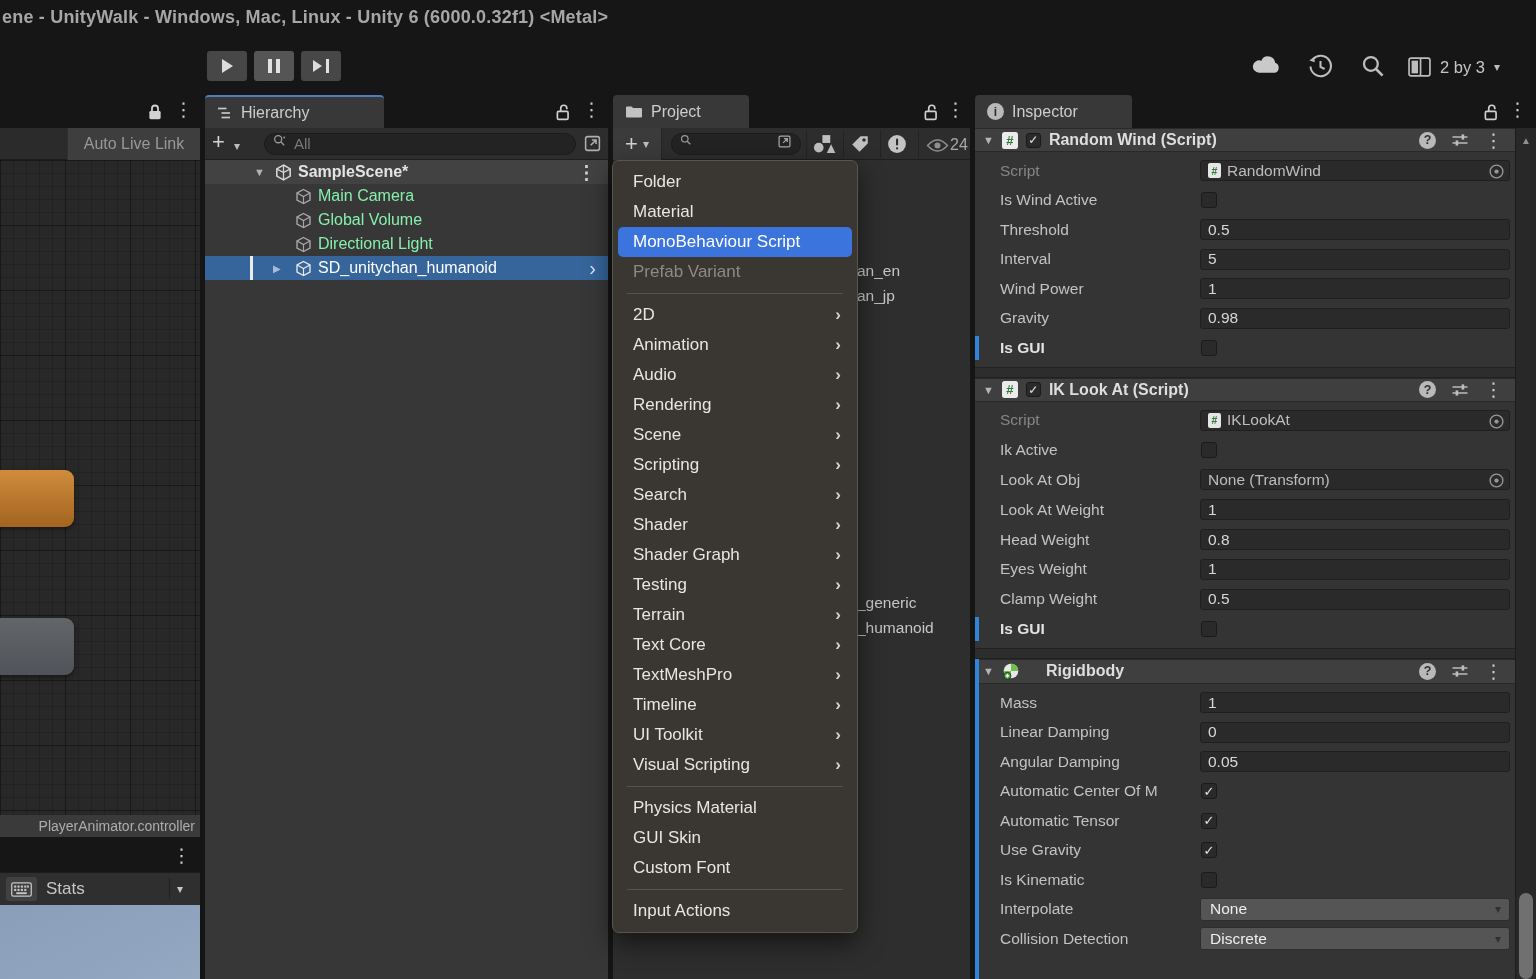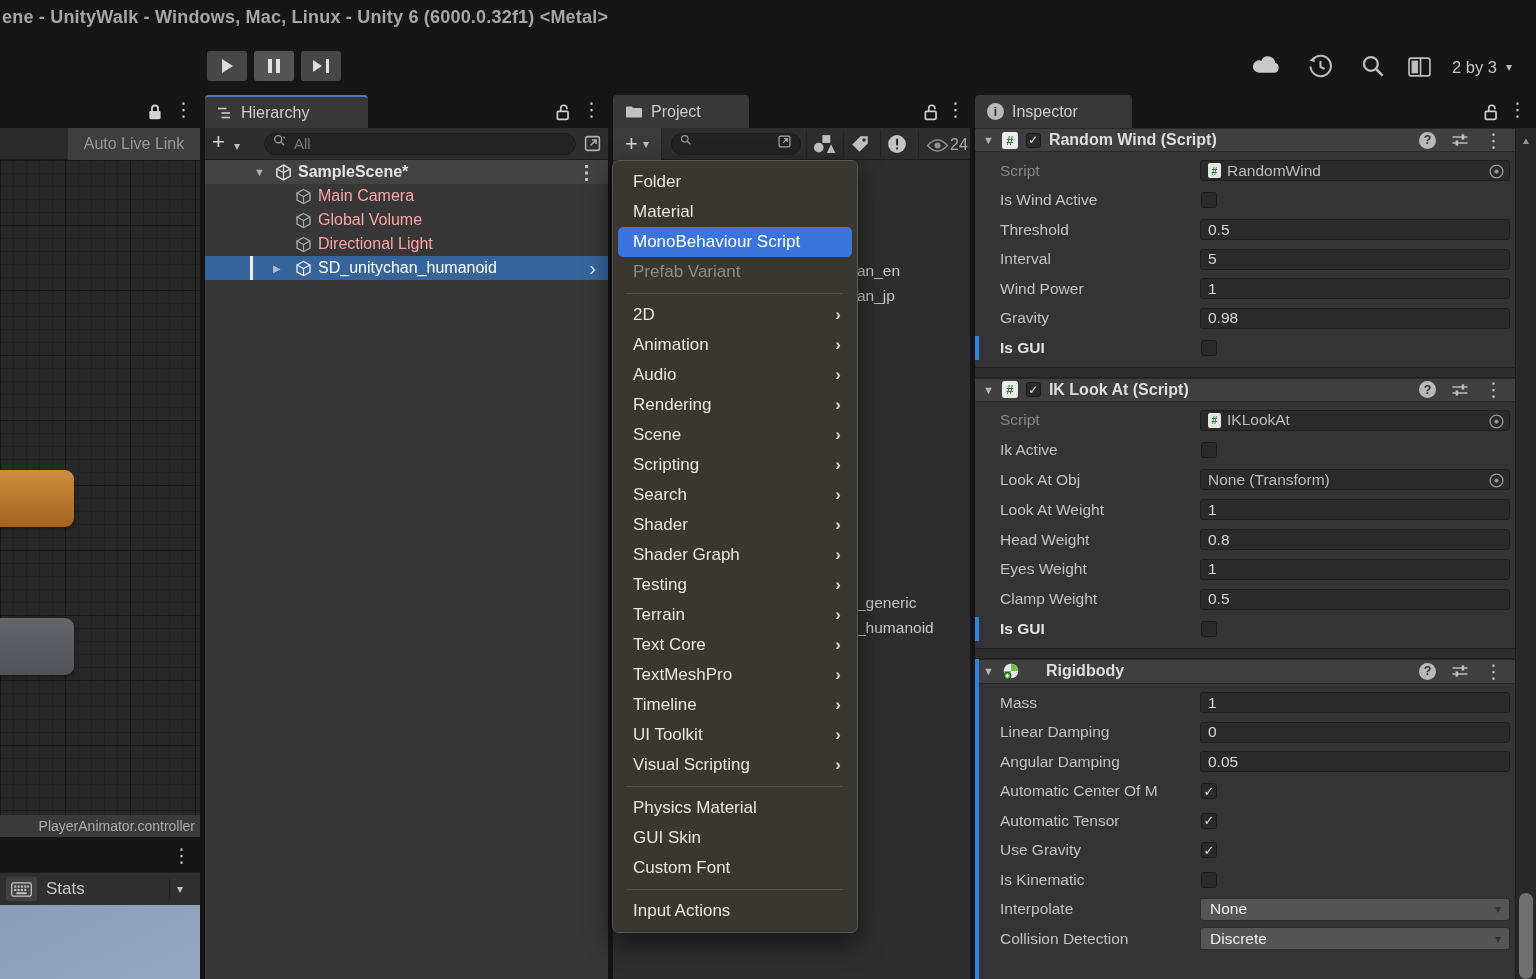--- a/index.html
+++ b/index.html
@@ -11,21 +11,21 @@
   
   .titlebar{left:2px;top:7px;font-size:18px;font-weight:bold;color:#a6a6a6;letter-spacing:.2px;white-space:nowrap;}
   .playbar{left:207px;top:51px;display:flex;gap:7px;}
   .pbtn{width:40px;height:30px;background:#474747;border-radius:3px;display:flex;align-items:center;justify-content:center;gap:4px;}
   .pbtn.pause{background:#555;}
   .tri{width:0;height:0;border-left:11px solid #dcdcdc;border-top:7px solid transparent;border-bottom:7px solid transparent;}
   .tri.small{border-left-width:9px;border-top-width:6px;border-bottom-width:6px;}
   .bar{width:4px;height:14px;background:#e2e2e2;}
   .topicon{top:54px;display:flex;align-items:center;}
   .layoutgrp{left:1408px;top:54px;display:flex;align-items:center;gap:9px;height:26px;}
-  .layoutlabel{font-size:16.5px;color:#c6c6c6;margin-left:12px;}
+  .layoutlabel{font-size:16.5px;color:#c6c6c6;}
   .caret{font-size:12px;color:#bdbdbd;line-height:1;}
 
   
   .tabstrip{left:0;top:95px;width:1536px;height:33px;background:#161616;}
   .tab{position:absolute;top:95px;height:33px;background:#383838;display:flex;align-items:center;gap:8px;
        padding:0 12px;font-size:16px;color:#cdcdcd;box-sizing:border-box;border-radius:4px 4px 0 0;}
   .tab.focus{border-top:2px solid var(--tabblue,#4e7cbf);}
   .striplock{top:103px;} .stripkebab{top:100px;font-size:19px;color:#cfcfcf;line-height:1;letter-spacing:0;}
   .kebab{font-size:19px;color:#cfcfcf;line-height:1;}
 
@@ -56,21 +56,21 @@
 
   
   .h-toolbar{left:205px;top:128px;width:403px;height:32px;background:#2d2d2d;border-bottom:1px solid #1e1e1e;box-sizing:border-box;}
   .plus{font-size:22px;color:#d2d2d2;line-height:1;}
   .searchbox{position:absolute;display:flex;align-items:flex-start;gap:6px;background:#232323;border:1px solid #1b1b1b;
              border-radius:11px;box-sizing:border-box;padding:0 8px;}
   .searchbox input{flex:1;min-width:10px;background:transparent;border:none;outline:none;color:#c8c8c8;
                    font-size:15px;font-family:"Liberation Sans",sans-serif;}
   .searchbox input::placeholder{color:#7a7a7a;}
   .h-tree{left:205px;top:160px;width:403px;height:819px;background:#373737;overflow:hidden;}
-  .hrow{position:relative;height:24px;display:flex;align-items:center;font-size:16px;color:#fca5a5;}
+  .hrow{position:relative;height:24px;display:flex;align-items:center;font-size:16px;color:#86efac;}
   .hrow.scene{background:#424242;color:#e3e3e3;font-weight:bold;}
   .hrow .fold{position:absolute;left:49px;font-size:11px;color:#b2b2b2;}
   .hrow .uicon{position:absolute;left:70px;}
   .hrow.scene .hlabel{position:absolute;left:93px;}
   .hrow .gicon{position:absolute;left:90px;}
   .hrow .hlabel{position:absolute;left:113px;white-space:nowrap;}
   .hrow .rowkebab{position:absolute;right:12px;}
   .hrow.sel{background:var(--selblue,#35659b);color:#f2f2f2;}
   .hrow.sel .hlabel{color:#fff;}
   .selmark{position:absolute;left:45px;top:0;bottom:0;width:3px;background:#ececec;}
@@ -228,21 +228,21 @@
     </svg>
   </div>
   <div class="abs gvlabel" style="left:46px;">Stats</div>
   <div class="abs gvlabel" style="left:115px;margin-top:41px;">Gizmos</div>
   <div class="abs gvsep"></div>
   <div class="abs gvlabel" style="left:177px;font-size:12px;">▾</div>
   <div class="abs gameview"></div>
 
   <div class="abs divider" style="left:200px;"></div>
 
-  <div class="abs tab focus" style="left:205px;width:163px;">
+  <div class="abs tab focus" style="left:205px;width:179px;">
     <svg width="16" height="14" viewBox="0 0 16 14">
       <line x1="1" y1="2.5" x2="9.5" y2="2.5" stroke="#c6c6c6" stroke-width="1.7"></line>
       <line x1="4.5" y1="7" x2="13" y2="7" stroke="#c6c6c6" stroke-width="1.7"></line>
       <line x1="4.5" y1="11.5" x2="13" y2="11.5" stroke="#c6c6c6" stroke-width="1.7"></line>
     </svg>
     <span>Hierarchy</span>
   </div>
   <div class="abs striplock" style="left:554px;">
     <svg width="18" height="18" viewBox="0 0 16 16">
       <rect x="3" y="7.5" width="9.5" height="7" rx="1.2" fill="none" stroke="#cfcfcf" stroke-width="1.5"></rect>

